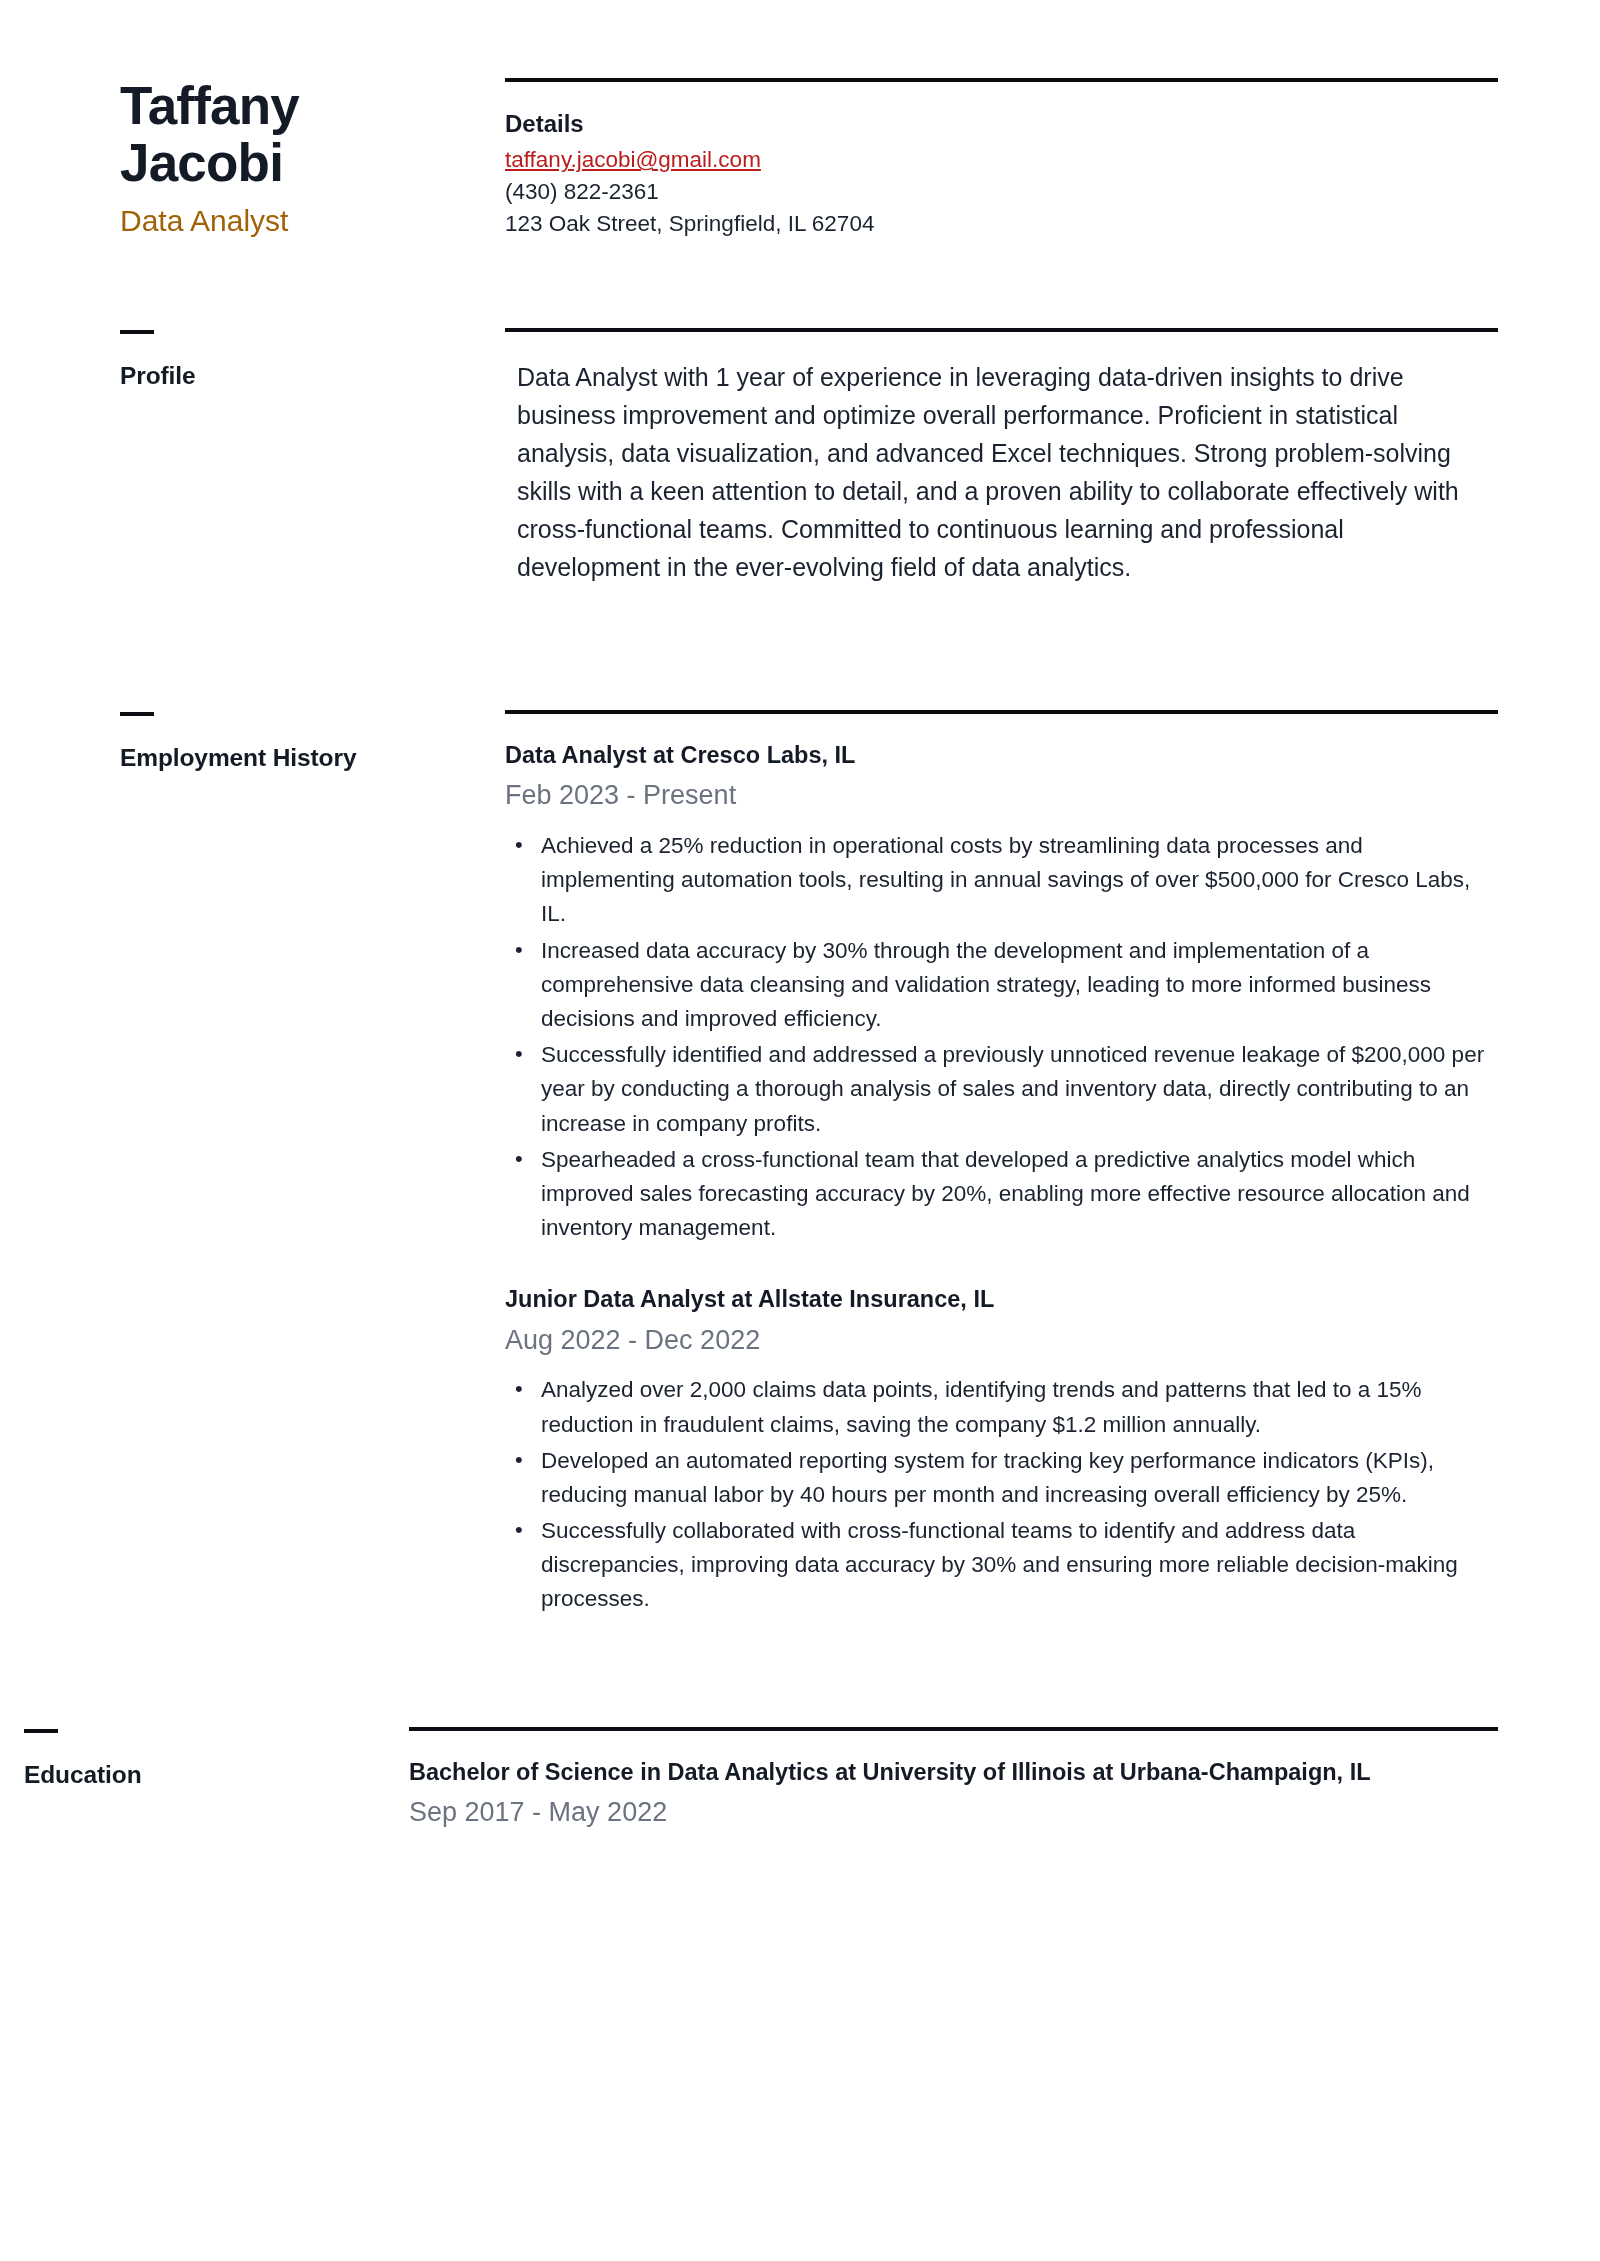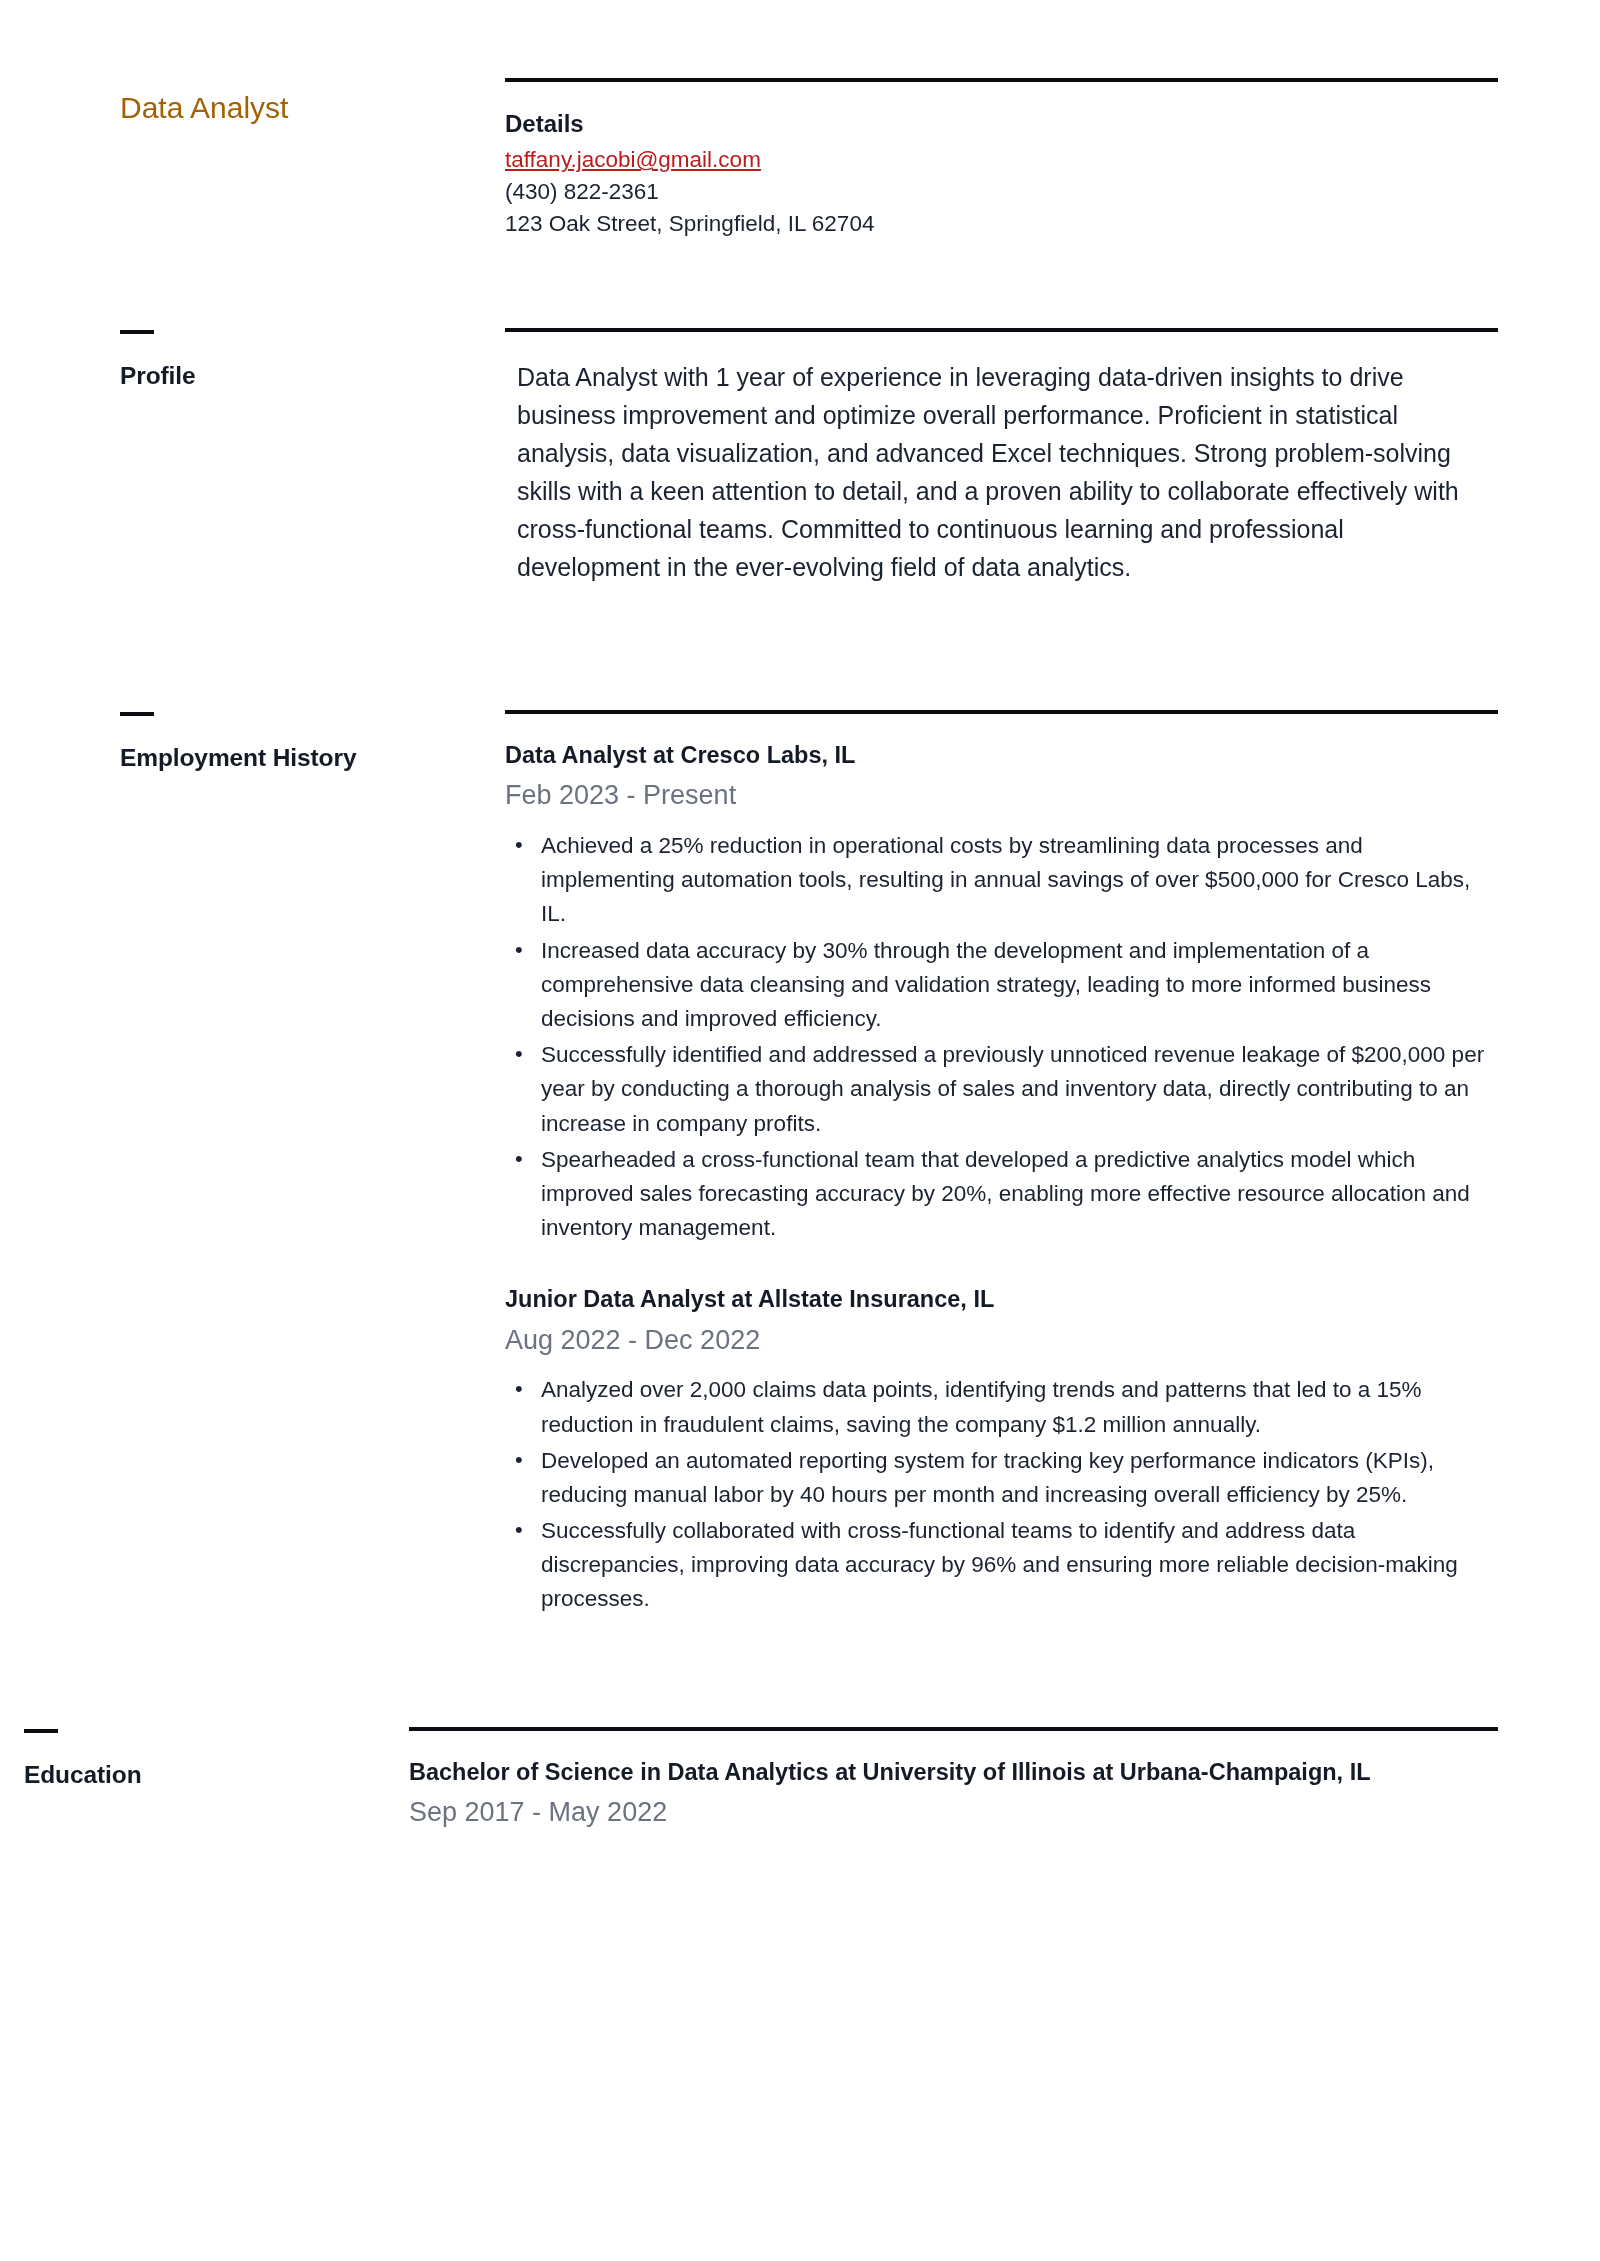--- a/index.html
+++ b/index.html
@@ -154,20 +154,24 @@
   .section-gap-emp { margin-top: 112px; }
   .section-gap-edu { margin-top: 108px; padding-left: 24px; }
 </style>
 </head>
 <body>
 
 <div class="resume">
 
   <div class="row header-row">
     <div class="col-left">
+      <div class="name">
+        <span class="ln">Taffany</span>
+        <span class="ln">Jacobi</span>
+      </div>
       <div class="job-title">Data Analyst</div>
     </div>
 
     <div class="col-right">
       <div class="rule"></div>
       <div class="block-title">Details</div>
       <div class="detail-line">
         <a class="email-link" href="#">taffany.jacobi@gmail.com</a>
       </div>
       <div class="detail-line">(430) 822-2361</div>
@@ -207,21 +211,21 @@
               <li>Successfully identified and addressed a previously unnoticed revenue leakage of $200,000 per year by conducting a thorough analysis of sales and inventory data, directly contributing to an increase in company profits.</li>
               <li>Spearheaded a cross-functional team that developed a predictive analytics model which improved sales forecasting accuracy by 20%, enabling more effective resource allocation and inventory management.</li>
             </ul>
           </div>
           <div class="entry">
             <div class="entry-title">Junior Data Analyst at Allstate Insurance, IL</div>
             <div class="entry-date">Aug 2022 - Dec 2022</div>
             <ul class="bullets">
               <li>Analyzed over 2,000 claims data points, identifying trends and patterns that led to a 15% reduction in fraudulent claims, saving the company $1.2 million annually.</li>
               <li>Developed an automated reporting system for tracking key performance indicators (KPIs), reducing manual labor by 40 hours per month and increasing overall efficiency by 25%.</li>
-              <li>Successfully collaborated with cross-functional teams to identify and address data discrepancies, improving data accuracy by 96% and ensuring more reliable decision-making processes.</li>
+              <li>Successfully collaborated with cross-functional teams to identify and address data discrepancies, improving data accuracy by 30% and ensuring more reliable decision-making processes.</li>
             </ul>
           </div>
         </div>
     </div>
   </div>
 
   <div class="row section-gap-edu">
     <div class="col-left">
       <div class="side-label-wrap">
         <div class="side-dash"></div>

